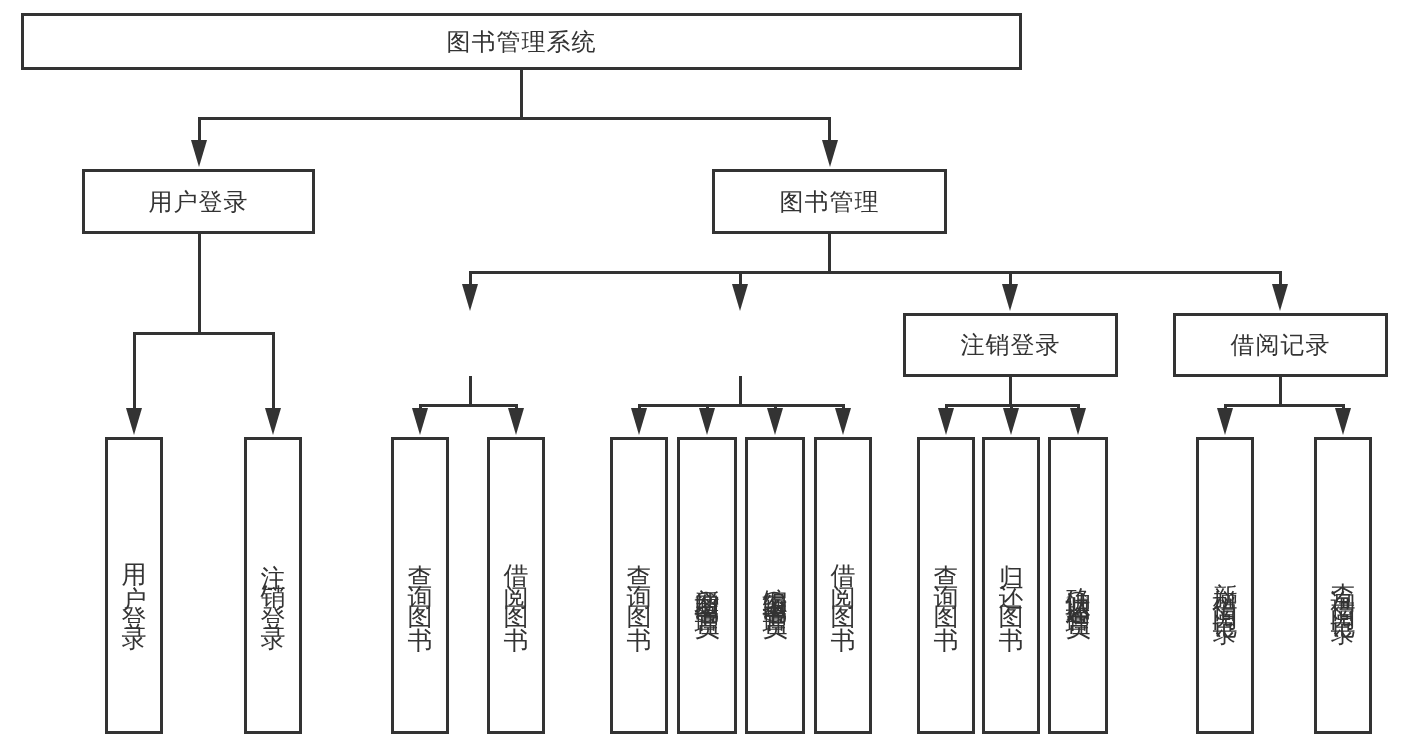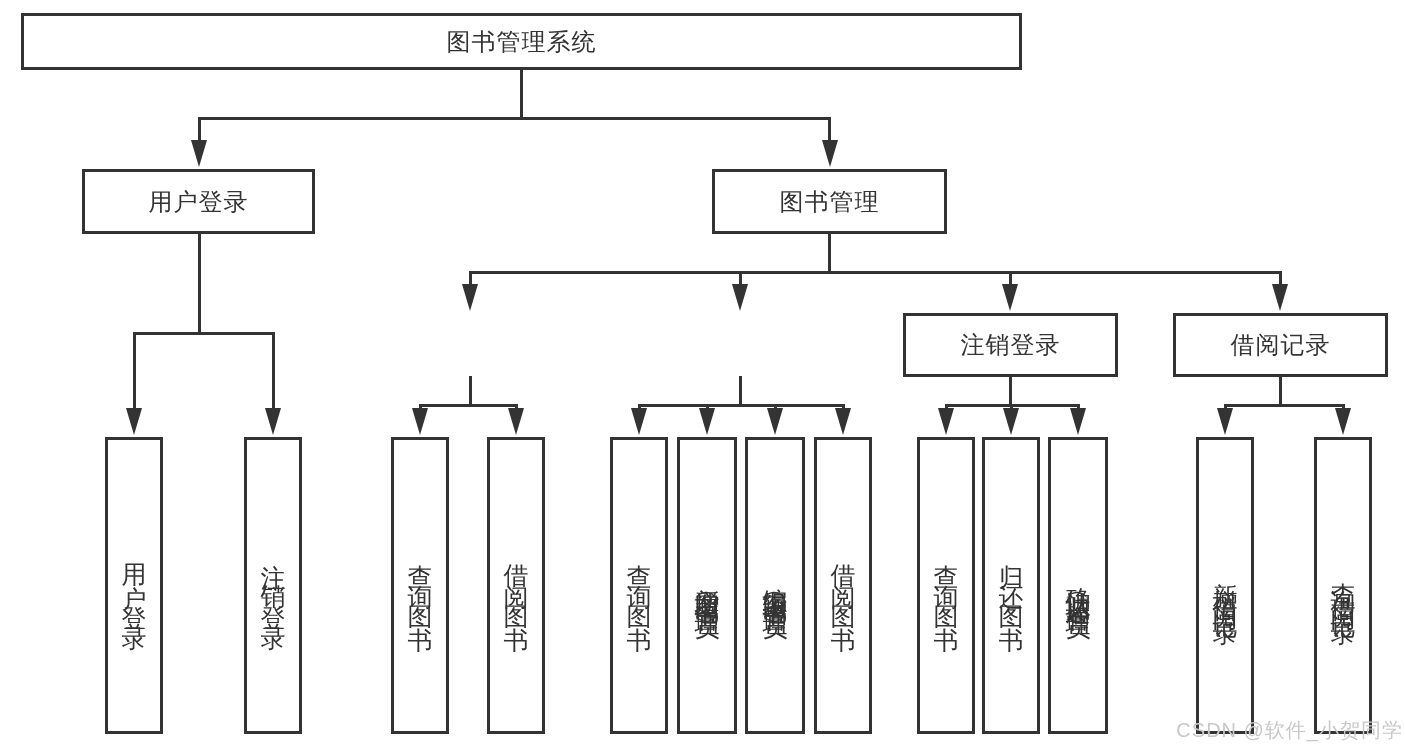--- a/index.html
+++ b/index.html
@@ -118,14 +118,13 @@
   <div class="box v-box" style="left:1048px;top:437px;width:60px;height:297px">
     <span style="letter-spacing: 4px;">确认归还（管理员）</span>
   </div>
   <div class="box v-box" style="left:1196px;top:437px;width:58px;height:297px">
     <span style="letter-spacing: 8px;">新增借阅记录</span>
   </div>
   <div class="box v-box" style="left:1314px;top:437px;width:58px;height:297px">
     <span style="letter-spacing: 8px;">查询借阅记录</span>
   </div>
 
-  <div class="watermark">CSDN @软件_小贺同学</div>
 </div>
 
 </body></html>

